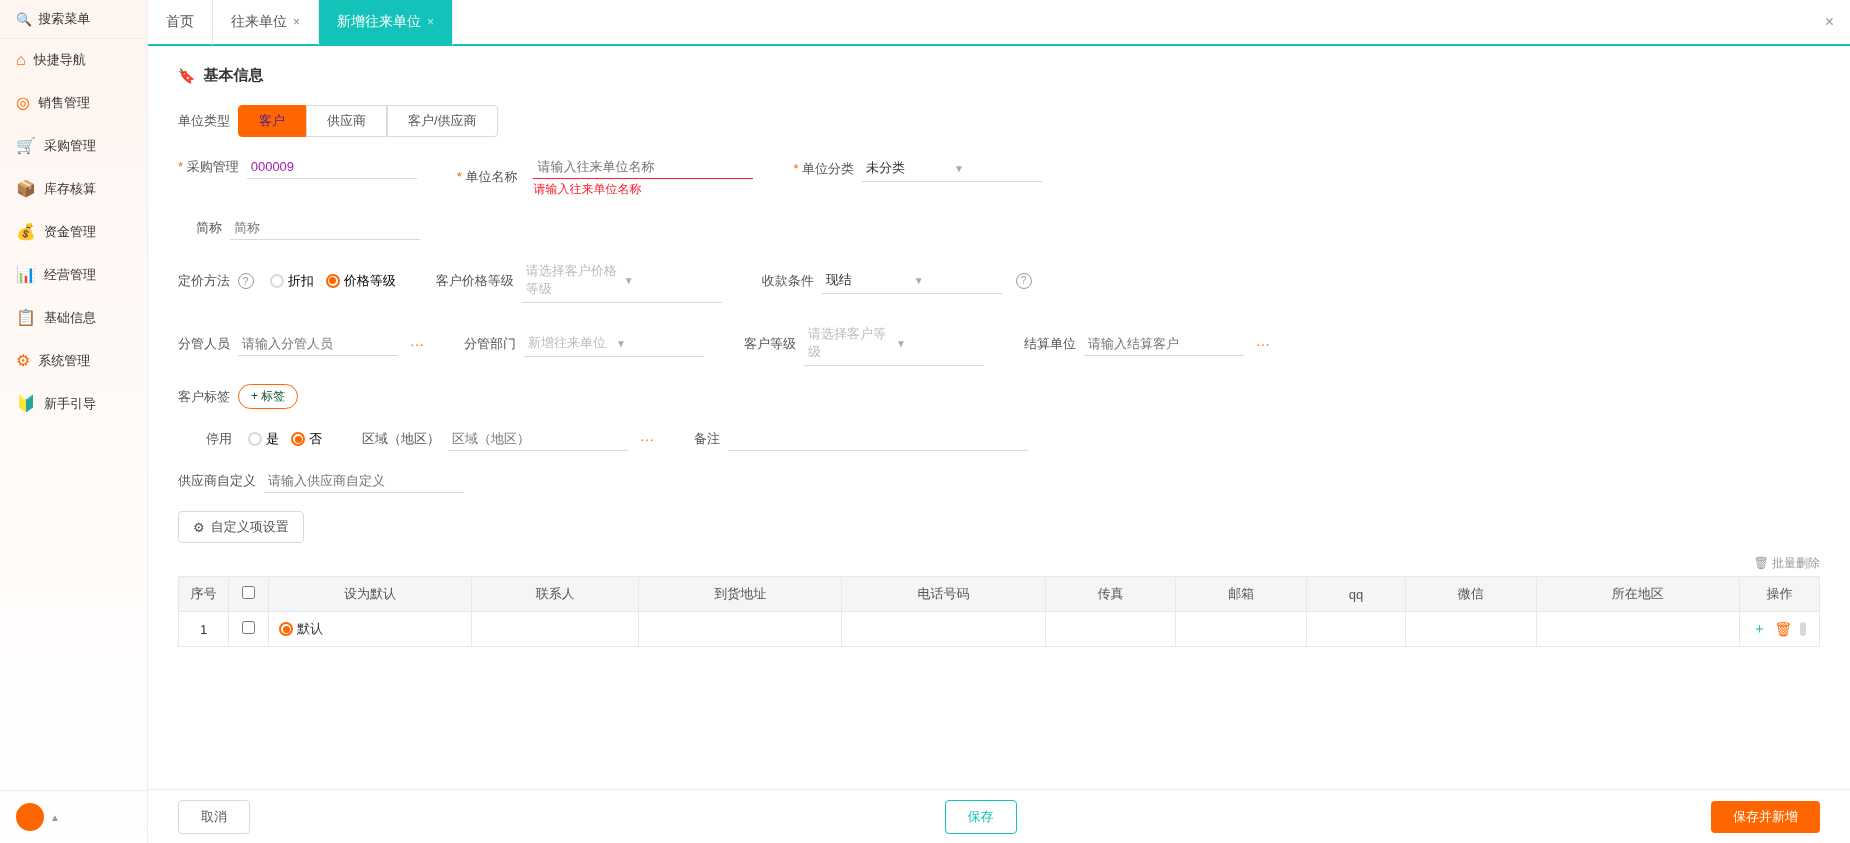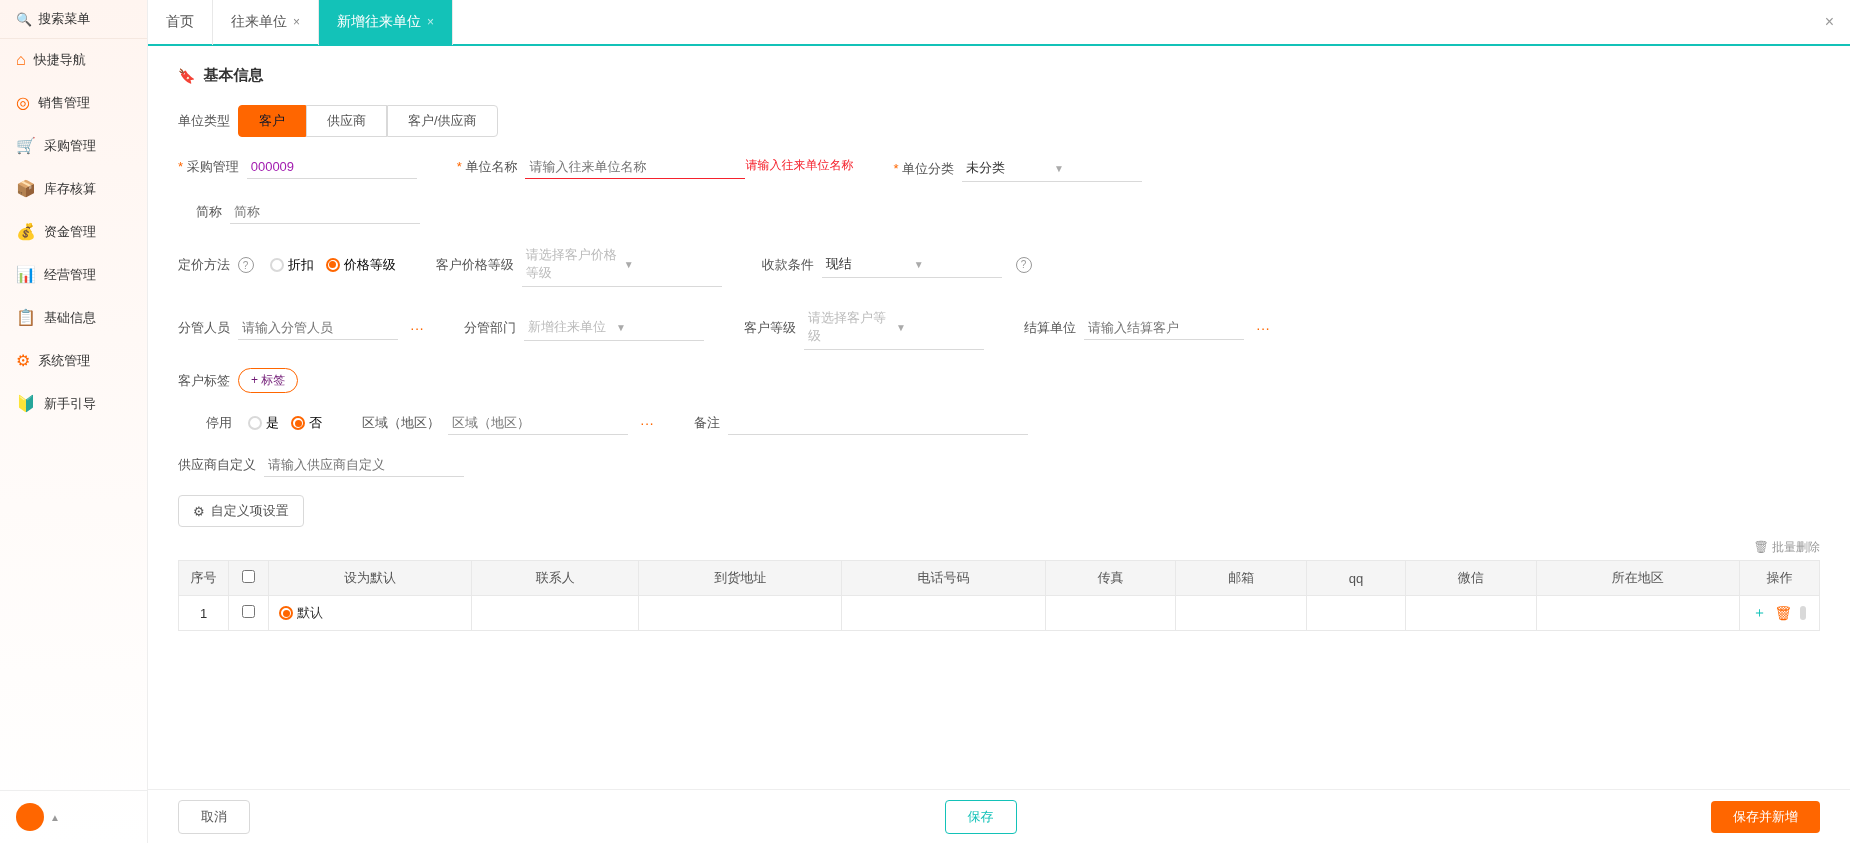--- a/index.html
+++ b/index.html
@@ -147,21 +147,21 @@
     .unit-type-btn {
       padding: 6px 20px;
       border: 1px solid #d9d9d9;
       background: #fff;
       cursor: pointer;
       font-size: 13px;
       color: #555;
     }
     .unit-type-btn.active {
       background: #f60;
-      color: #0f172a;
+      color: #4c1d95;
       border-color: #f60;
     }
     .unit-type-btn:first-child { border-radius: 4px 0 0 4px; }
     .unit-type-btn:last-child { border-radius: 0 4px 4px 0; }
 
     
     .radio-group { display: flex; align-items: center; gap: 12px; }
     .radio-item { display: flex; align-items: center; gap: 4px; cursor: pointer; font-size: 13px; }
     .radio-circle {
       width: 14px; height: 14px; border-radius: 50%; border: 2px solid #d9d9d9;
@@ -173,21 +173,21 @@
     }
 
     
     .more-btn { color: #f60; cursor: pointer; font-size: 14px; margin-left: 4px; }
 
     
     .tag-btn {
       border: 1px solid #f60;
       border-radius: 20px;
       padding: 3px 12px;
-      color: #701a75;
+      color: #14532d;
       cursor: pointer;
       font-size: 12px;
       background: #fff;
     }
 
     
     .help-icon {
       width: 16px; height: 16px; border-radius: 50%; border: 1px solid #999;
       display: inline-flex; align-items: center; justify-content: center;
       font-size: 10px; color: #999; cursor: pointer;
@@ -235,21 +235,21 @@
     }
     .btn-save {
       padding: 7px 22px; border: 1px solid #13c2b8; background: #fff;
       border-radius: 4px; cursor: pointer; font-size: 13px; color: #13c2b8;
     }
     .btn-save-new {
       padding: 7px 22px; border: none; background: #f60;
       border-radius: 4px; cursor: pointer; font-size: 13px; color: #fff;
     }
 
-    .form-input-wrapper { display: flex; flex-direction: row; }
+    .form-input-wrapper { display: flex; flex-direction: column; margin-left: 8px; }
     .select-with-value { color: #333 !important; }
 
     .sidebar-search {
       display: flex; align-items: center; gap: 6px;
       padding: 10px 16px; cursor: pointer; color: #333; font-size: 13px;
       border-bottom: 1px solid #f5e8e0;
     }
   </style>
 </head>
 <body>

